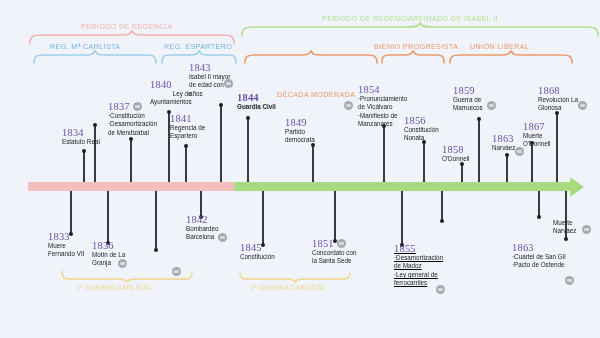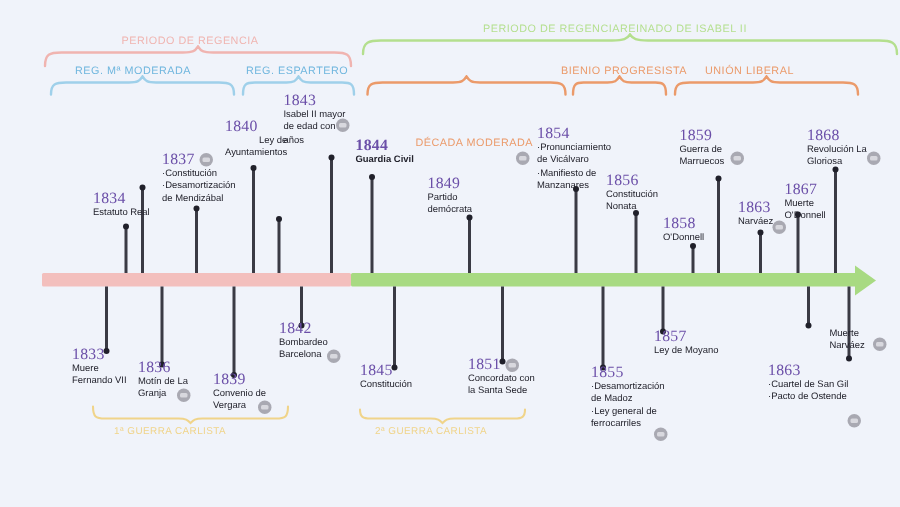--- a/index.html
+++ b/index.html
@@ -94,21 +94,21 @@
   <div class="band-label" style="left:322px;top:14px;color:#b4df8e;">PERIODO DE REGENCIAREINADO DE ISABEL II</div>
   <svg class="bracket" style="left:240px;top:22px;" width="360" height="16" viewBox="0 0 360 16">
     <path d="M2,14 C2,6 6,5 14,5 L168,5 C176,5 178,4 180,1 C182,4 184,5 192,5 L346,5 C354,5 358,6 358,14" fill="none" stroke="#b4df8e" stroke-width="1.6" stroke-linecap="round"></path>
   </svg>
 
   <div class="band-label" style="left:81px;top:22px;color:#f0b4b0;">PERIODO DE REGENCIA</div>
   <svg class="bracket" style="left:28px;top:30px;" width="208" height="16" viewBox="0 0 208 16">
     <path d="M2,14 C2,6 5,5 13,5 L94,5 C101,5 102,4 104,1 C106,4 107,5 114,5 L195,5 C203,5 206,6 206,14" fill="none" stroke="#f0b4b0" stroke-width="1.6" stroke-linecap="round"></path>
   </svg>
 
-  <div class="band-label" style="left:50px;top:42px;color:#6fb6de;">REG. Mª MODERADA</div>
+  <div class="band-label" style="left:50px;top:42px;color:#6fb6de;">REG. Mª CARLISTA</div>
   <svg class="bracket" style="left:32px;top:50px;" width="126" height="16" viewBox="0 0 126 16">
     <path d="M2,13 C2,6 5,5 12,5 L54,5 C60,5 61,4 63,1 C65,4 66,5 72,5 L114,5 C121,5 124,6 124,13" fill="none" stroke="#9fd0ea" stroke-width="1.6" stroke-linecap="round"></path>
   </svg>
 
   <div class="band-label" style="left:164px;top:42px;color:#6fb6de;">REG. ESPARTERO</div>
   <svg class="bracket" style="left:160px;top:50px;" width="78" height="16" viewBox="0 0 78 16">
     <path d="M2,13 C2,6 4,5 10,5 L31,5 C36,5 37,4 39,1 C41,4 42,5 47,5 L68,5 C74,5 76,6 76,13" fill="none" stroke="#9fd0ea" stroke-width="1.6" stroke-linecap="round"></path>
   </svg>
 
   <div class="band-label" style="left:277px;top:42px;color:#eb9a6a;margin-top:48px;">DÉCADA MODERADA</div>
@@ -230,20 +230,29 @@
   <div class="event" style="left:150px;top:79px;text-align:right;">
     <div class="yearrow">
         <span class="year">1840</span>
       </div>
     <div class="desc">
       <div>Ley de</div>
       <div>Ayuntamientos</div>
     </div>
   </div>
 
+  <div class="event" style="left:170px;top:113px;">
+    <div class="yearrow">
+        <span class="year">1841</span>
+      </div>
+    <div class="desc">
+      <div>Regencia de</div>
+      <div>Espartero</div>
+    </div>
+  </div>
 
   <div class="event" style="left:189px;top:62px;">
     <div class="yearrow">
         <span class="year">1843</span>
       </div>
     <div class="desc">
       <div>Isabel II mayor</div>
       <div>de edad con 13</div>
       <div>años</div>
     </div>
@@ -357,29 +366,20 @@
     <div class="yearrow">
         <span class="year">1836</span>
       </div>
     <div class="desc">
       <div>Motín de La</div>
       <div>Granja</div>
     </div>
   </div>
   <span class="badge badge-abs" style="left:118px;top:259px;"></span>
 
-  <div class="event" style="left:142px;top:248px;">
-    <div class="yearrow">
-        <span class="year">1839</span>
-      </div>
-    <div class="desc">
-      <div>Convenio de</div>
-      <div>Vergara</div>
-    </div>
-  </div>
   <span class="badge badge-abs" style="left:172px;top:267px;"></span>
 
   <div class="event" style="left:186px;top:214px;">
     <div class="yearrow">
         <span class="year">1842</span>
       </div>
     <div class="desc">
       <div>Bombardeo</div>
       <div>Barcelona</div>
     </div>
@@ -399,41 +399,33 @@
     <div class="yearrow">
       <span class="year">1851</span>
       <span class="badge"></span>
     </div>
     <div class="desc">
       <div>Concordato con</div>
       <div>la Santa Sede</div>
     </div>
   </div>
 
-  <div class="event" style="left:394px;top:243px;">
+  <div class="event" style="left:394px;top:243px;text-decoration:underline;">
     <div class="yearrow">
         <span class="year">1855</span>
       </div>
     <div class="desc">
       <div>·Desamortización</div>
       <div> de Madoz</div>
       <div>·Ley general de</div>
       <div> ferrocarriles</div>
     </div>
   </div>
   <span class="badge badge-abs" style="left:436px;top:285px;"></span>
 
-  <div class="event" style="left:436px;top:219px;">
-    <div class="yearrow">
-        <span class="year">1857</span>
-      </div>
-    <div class="desc">
-      <div>Ley de Moyano</div>
-    </div>
-  </div>
 
   <div class="event" style="left:512px;top:242px;">
     <div class="yearrow">
         <span class="year">1863</span>
       </div>
     <div class="desc">
       <div>·Cuartel de San Gil</div>
       <div>·Pacto de Ostende</div>
     </div>
   </div>

